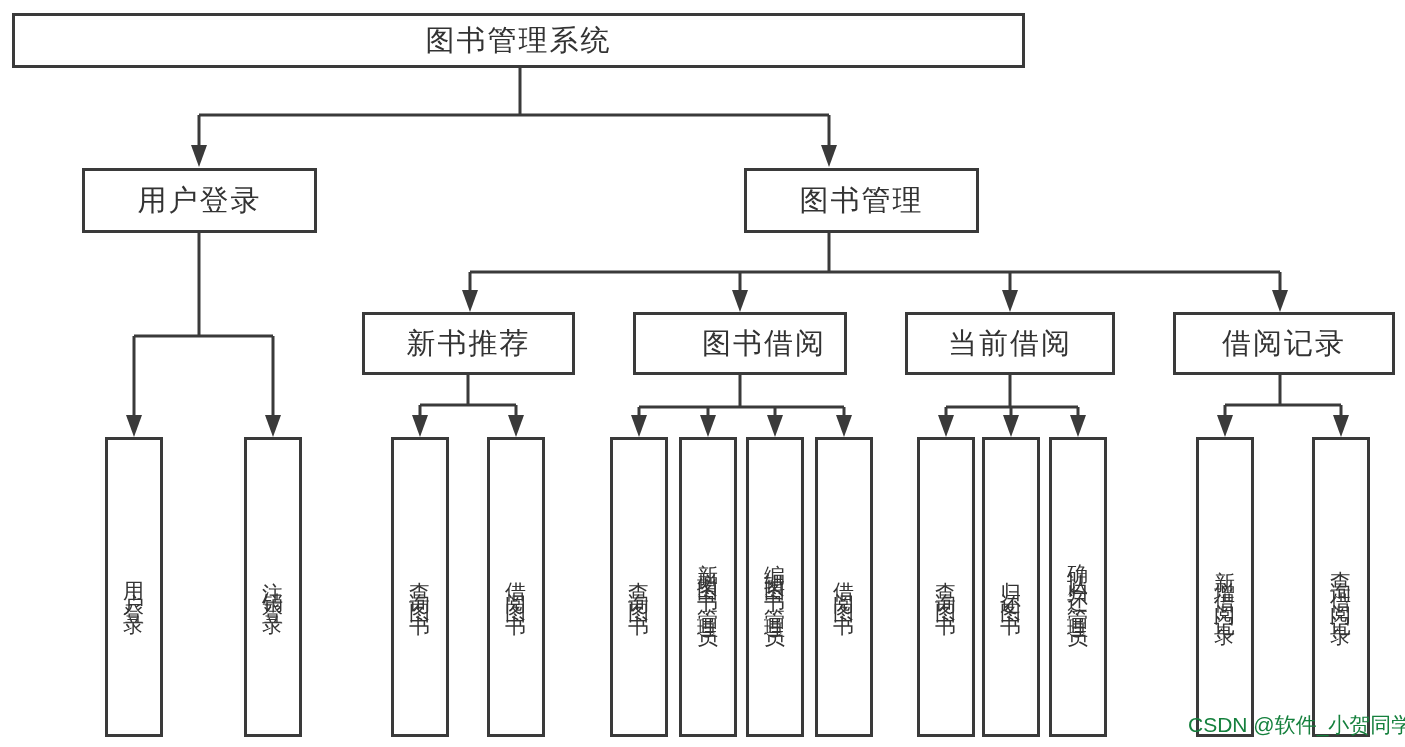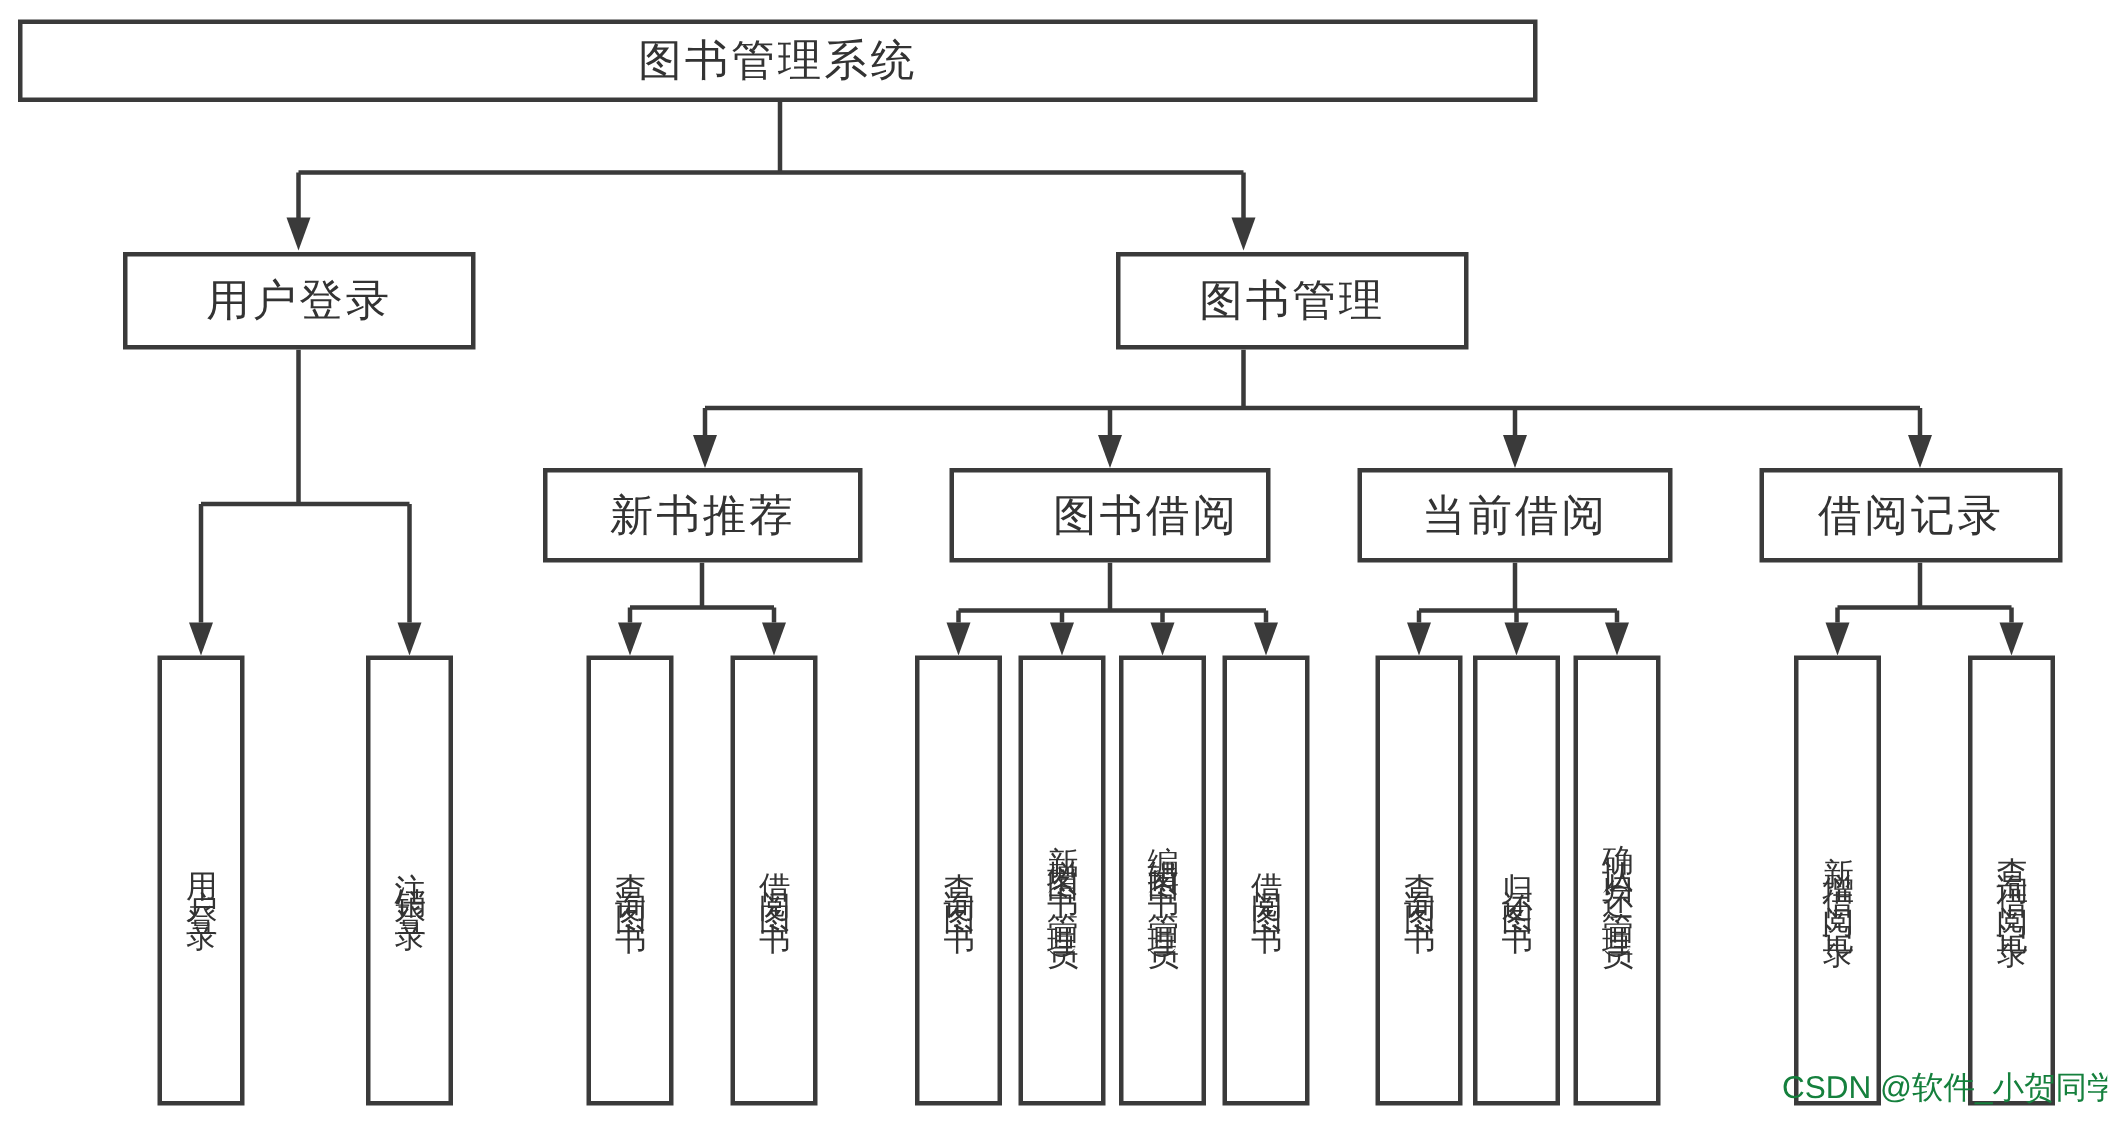--- a/index.html
+++ b/index.html
@@ -97,21 +97,21 @@
   </svg>
 
   <div class="node h-node" style="left:12px; top:13px; width:1013px; height:55px;">图书管理系统</div>
 
   <div class="node h-node" style="left:82px; top:168px; width:235px; height:65px;">用户登录</div>
   <div class="node h-node" style="left:712px; top:168px; width:235px; height:65px;margin-left:32px;">图书管理</div>
 
   <div class="node h-node" style="left:362px; top:312px; width:213px; height:63px;">新书推荐</div>
   <div class="node h-node" style="left:633px; top:312px; width:214px; height:63px;padding-left:48px;">图书借阅</div>
   <div class="node h-node" style="left:905px; top:312px; width:210px; height:63px;">当前借阅</div>
-  <div class="node h-node" style="left:1173px; top:312px; width:202px; height:63px;">借阅记录</div>
+  <div class="node h-node" style="left:1173px; top:312px; width:222px; height:63px;">借阅记录</div>
 
   <div class="node leaf" style="left:105px; top:437px; width:58px; height:300px;">用户登录</div>
   <div class="node leaf" style="left:244px; top:437px; width:58px; height:300px;">注销登录</div>
 
   <div class="node leaf" style="left:391px; top:437px; width:58px; height:300px;">查询图书</div>
   <div class="node leaf" style="left:487px; top:437px; width:58px; height:300px;">借阅图书</div>
 
   <div class="node leaf" style="left:610px; top:437px; width:58px; height:300px;">查询图书</div>
   <div class="node leaf long" style="left:679px; top:437px; width:58px; height:300px;">新增图书（管理员）</div>
   <div class="node leaf long" style="left:746px; top:437px; width:58px; height:300px;">编辑图书（管理员）</div>

